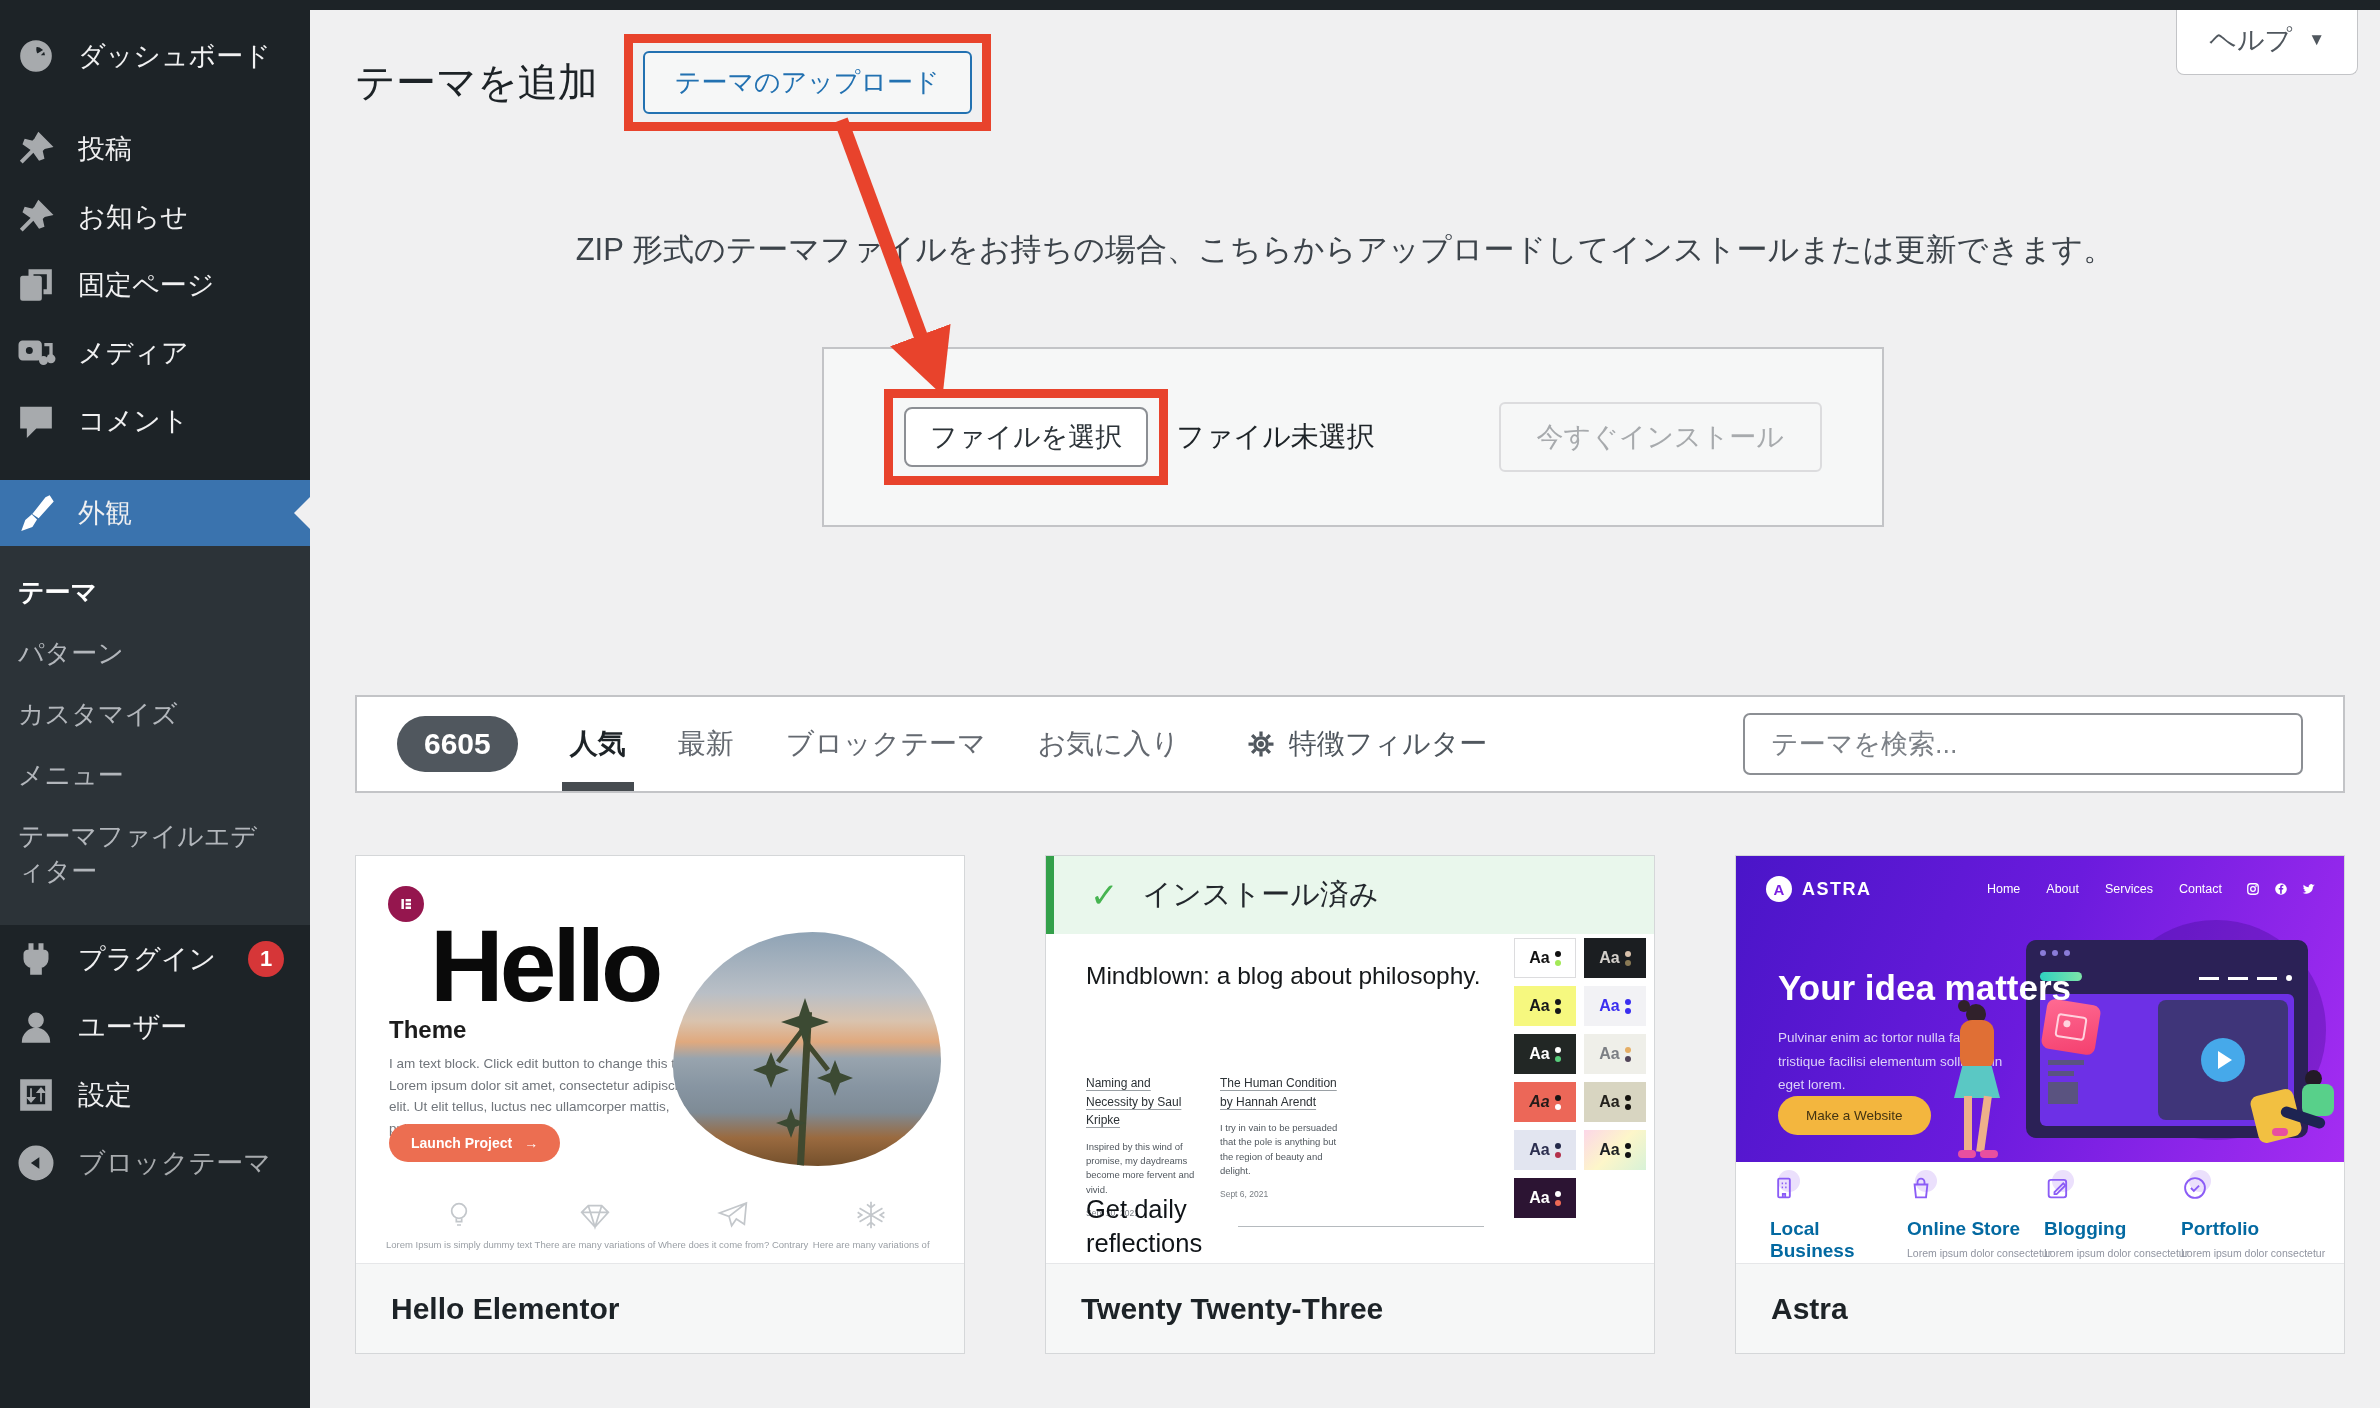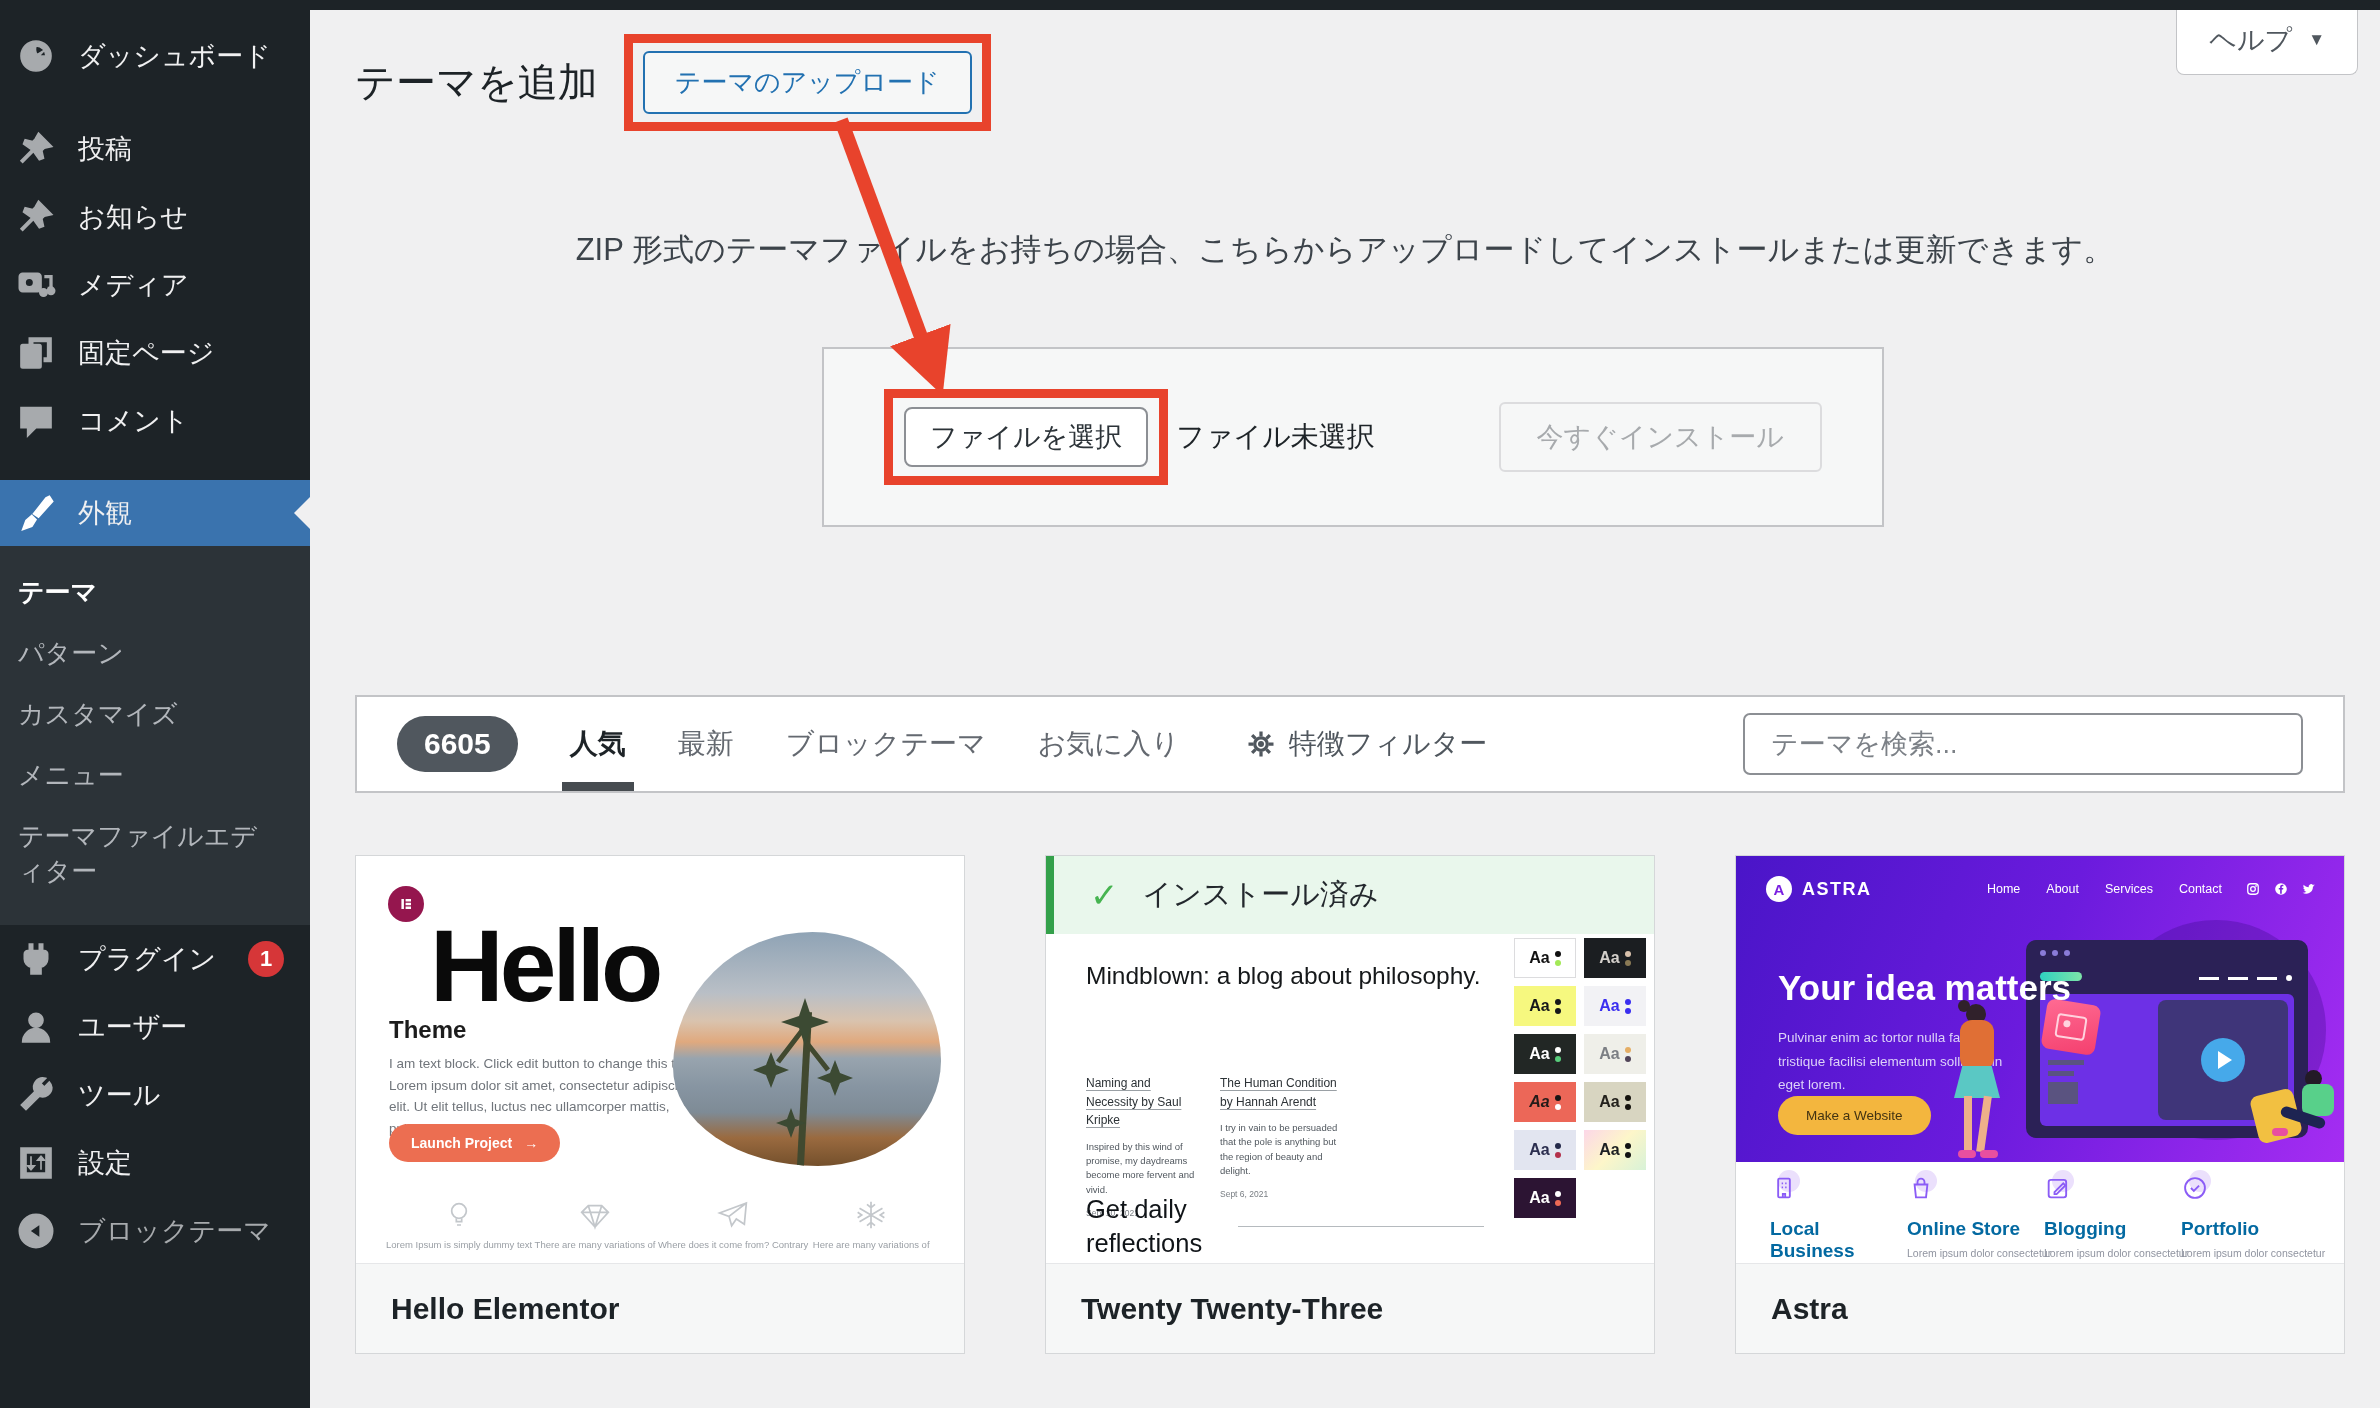--- a/index.html
+++ b/index.html
@@ -167,34 +167,34 @@
       <span>投稿</span>
     </li>
     <li class="menu-item">
       <svg class="micon" viewBox="0 0 24 24">
           <path d="M13.5 2.5l8 8-4.5 1-1.5 1.5 1 4.5-2.5 1-3.5-5L4 20l-1-1 6.5-6.5-5-3.5 1-2.5 4.5 1L11.5 6z"></path>
         </svg>
       <span>お知らせ</span>
     </li>
     <li class="menu-item">
       <svg class="micon" viewBox="0 0 24 24">
+          <rect x="3" y="7" width="12" height="14" rx="1"></rect>
+          <path d="M8 3h13v14h-4v-2h2V5H10v2H8z"></path>
+        </svg>
+      <span>固定ページ</span>
+    </li>
+    <li class="menu-item">
+      <svg class="micon" viewBox="0 0 24 24">
           <rect x="2" y="5" width="13" height="11" rx="2"></rect>
           <circle cx="8" cy="10.5" r="2.6" fill="#1d2327"></circle>
           <path d="M17 7h4v7h-2" fill="none" stroke-width="2"></path>
           <circle cx="16.5" cy="16.5" r="2.2"></circle>
           <circle cx="21" cy="15.5" r="2.2"></circle>
         </svg>
       <span>メディア</span>
-    </li>
-    <li class="menu-item">
-      <svg class="micon" viewBox="0 0 24 24">
-          <rect x="3" y="7" width="12" height="14" rx="1"></rect>
-          <path d="M8 3h13v14h-4v-2h2V5H10v2H8z"></path>
-        </svg>
-      <span>固定ページ</span>
     </li>
     <li class="menu-item">
       <svg class="micon" viewBox="0 0 24 24">
           <path d="M3 4h18v12h-9l-5 5v-5H3z"></path>
         </svg>
       <span>コメント</span>
     </li>
     <li class="menu-item current gap-before">
       <svg class="micon" viewBox="0 0 24 24">
           <path d="M20 2l2 3-8.5 9.5-3-2L18 3zM9.5 13.5l2.5 2.5-2.5 4L4 22l2-5.5z"></path>
@@ -214,26 +214,20 @@
         </svg>
       <span>プラグイン</span>
       <span class="badge">1</span>
     </li>
     <li class="menu-item">
       <svg class="micon" viewBox="0 0 24 24">
           <circle cx="12" cy="8" r="4.2"></circle>
           <path d="M4 21a8 8 0 0 1 16 0z"></path>
         </svg>
       <span>ユーザー</span>
-    </li>
-    <li class="menu-item">
-      <svg class="micon" viewBox="0 0 24 24">
-          <path d="M21.5 7.5a5.5 5.5 0 0 1-7.4 5.2L6 20.8 3.2 18l8.1-8.1A5.5 5.5 0 0 1 17.8 2l-3 3 2.2 2.2 3-3a5.5 5.5 0 0 1 1.5 3.3z"></path>
-        </svg>
-      <span>ツール</span>
     </li>
     <li class="menu-item">
       <svg class="micon" viewBox="0 0 24 24">
           <path d="M3 3h18v18H3zm3 3v12h12V6z"></path>
           <path d="M9 8v6.5M9 16l-2-2.3h4zM15 16V9.5M15 8l2 2.3h-4z"></path>
         </svg>
       <span>設定</span>
     </li>
     <li class="menu-item">
       <svg class="micon" viewBox="0 0 24 24">

